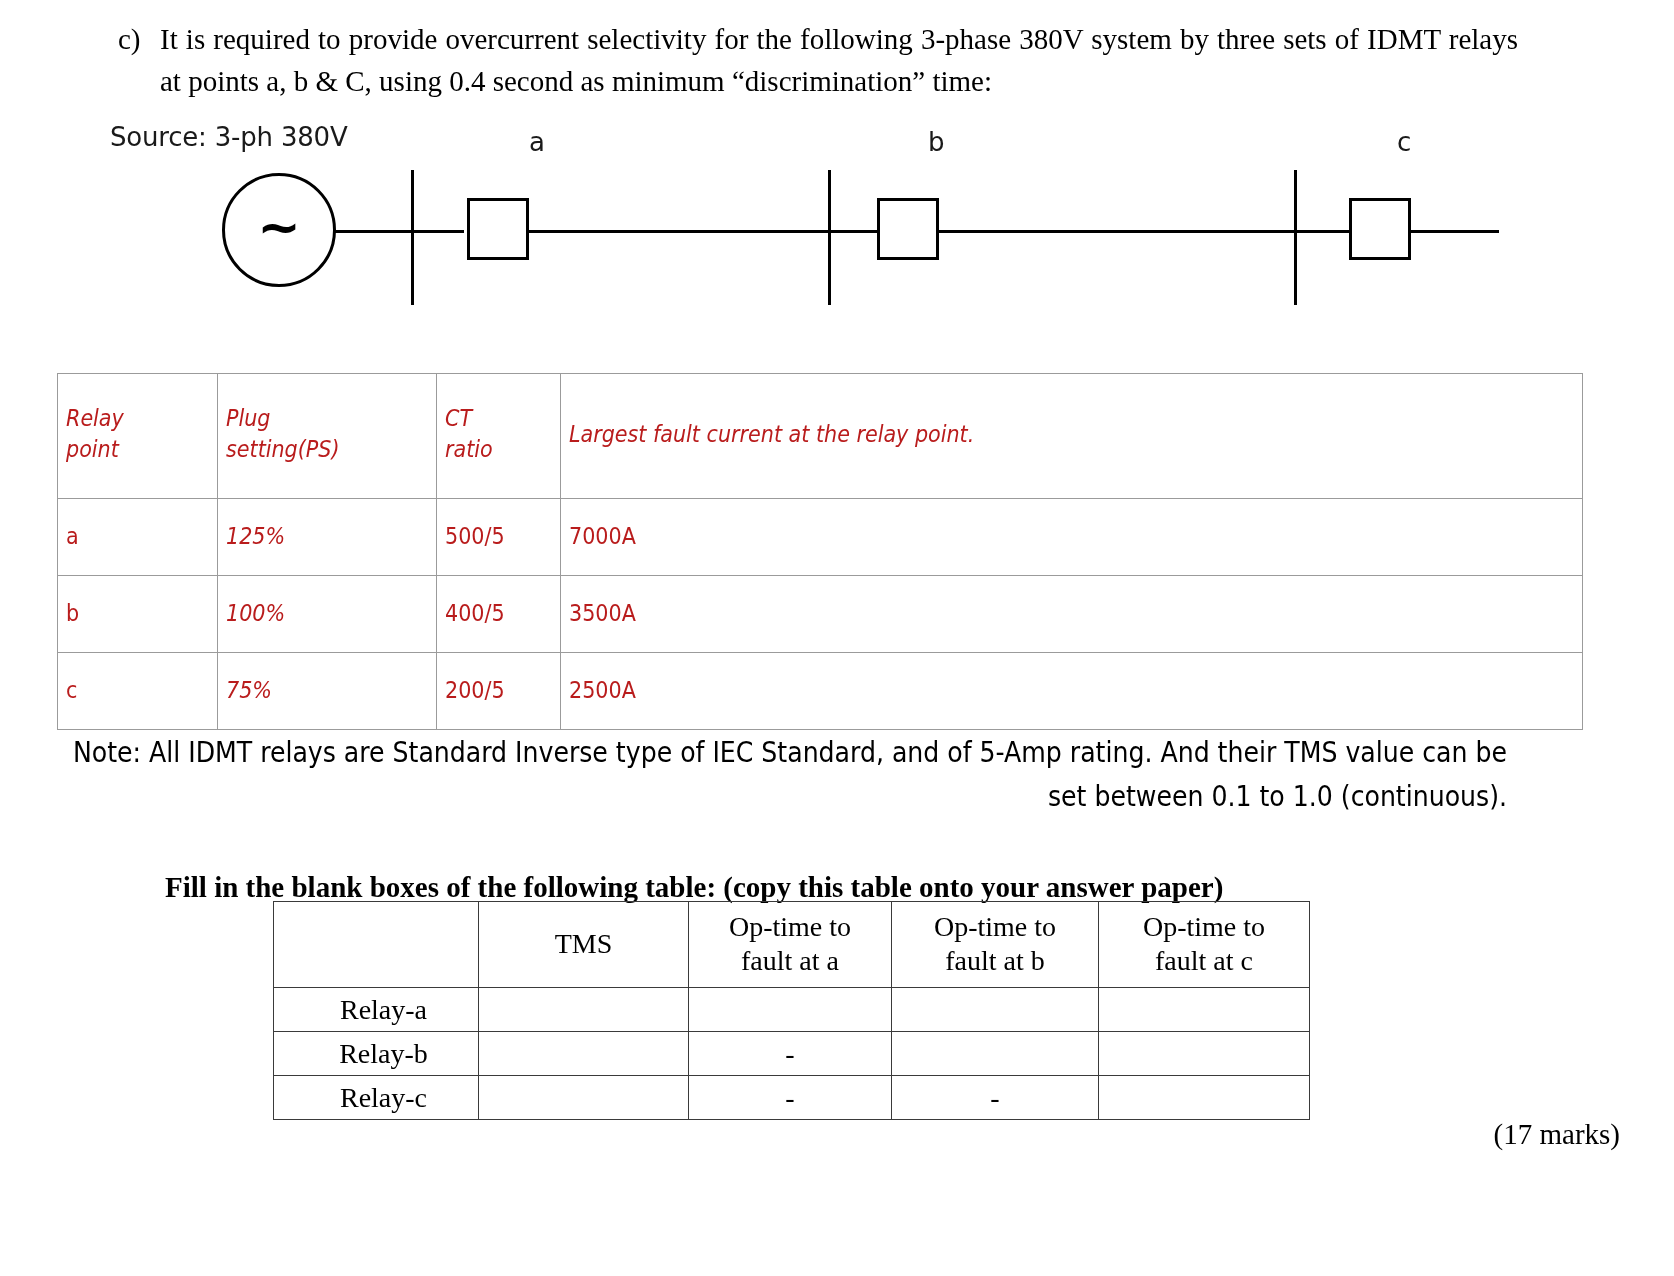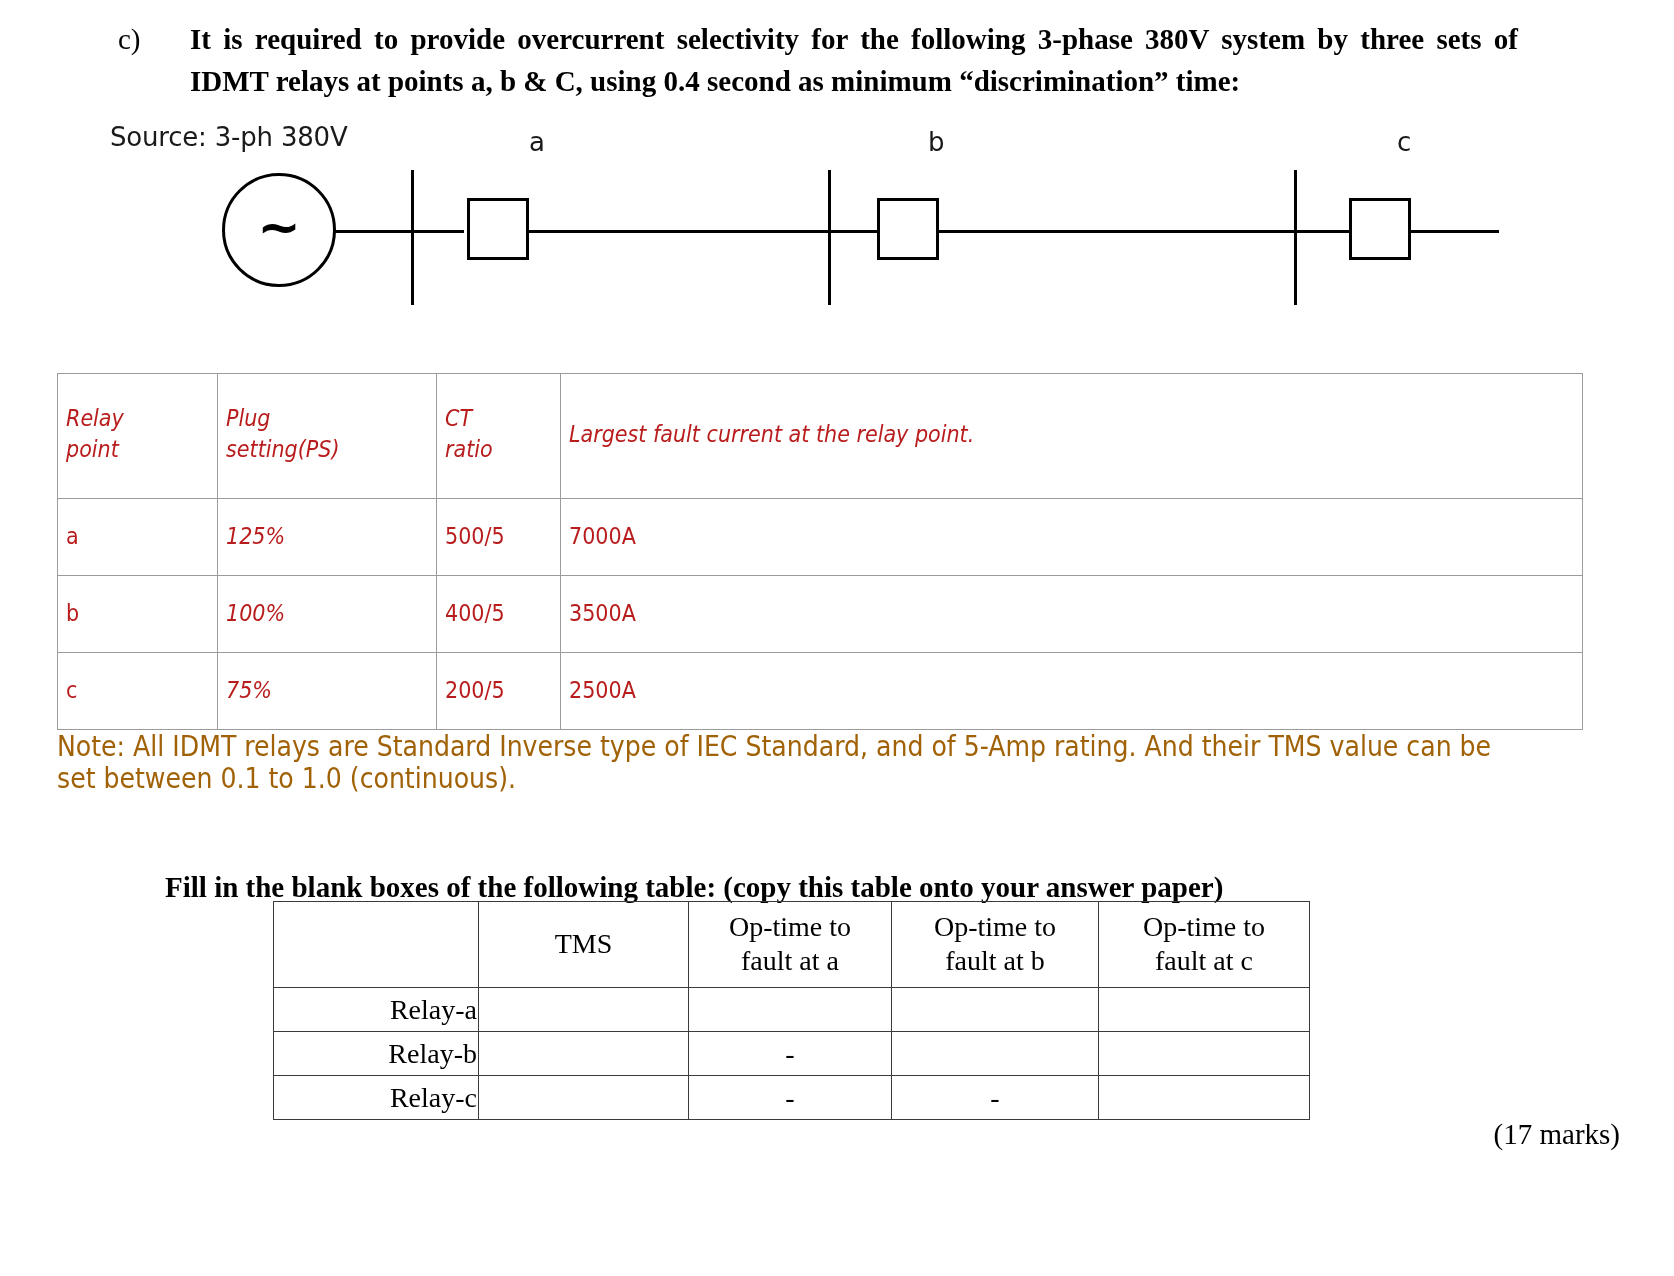--- a/index.html
+++ b/index.html
@@ -14,23 +14,22 @@
   .q-block{
     position:absolute;left:118px;top:18px;width:1400px;
     font-family:"Liberation Serif", serif;
     font-size:29px;line-height:42px;
   }
   .q-marker{
     position:absolute;left:0px;top:0px;width:48px;
     font-size:29px;
   }
   .q-text{
-    margin-left:72px;display:block;text-align:justify;
+    margin-left:42px;display:block;text-align:justify;
     text-justify:inter-word;
-    font-weight:bold;
   }
 
   
   .diagram{
     position:absolute;left:0px;top:120px;width:1674px;height:220px;
   }
   .src-label{
     position:absolute;left:110px;top:2px;
     font-family:"DejaVu Sans", sans-serif;
     font-size:26px;letter-spacing:-0.2px;color:#1a1a1a;
@@ -88,21 +87,21 @@
   }
   .tbl1 .c0{width:143px;}
   .tbl1 .c1{width:202px;font-style:italic;}
   .tbl1 .c2{width:107px;}
   .tbl1 .c3{width:1005px;}
 
   
   .note{
     position:absolute;left:57px;top:731px;width:1450px;
     font-family:"DejaVu Sans Condensed","DejaVu Sans", sans-serif;
-    font-size:28px;line-height:32px;color:#a16207;
+    font-size:28px;line-height:44px;color:#000000;text-align:right;
   }
 
   
   .fill-head{
     position:absolute;left:165px;top:862px;width:1340px;
     font-family:"Liberation Serif", serif;
     font-size:29px;line-height:34px;margin-top:8px;
   }
   .fill-head b{font-weight:bold;}
   .fill-head .reg{font-weight:bold;}
@@ -118,21 +117,21 @@
     font-size:28px;
     text-align:center;
     vertical-align:middle;
     height:41px;
     color:#000;
   }
   .tbl2 .hdr td{
     height:82px;line-height:34px;padding-bottom:2px;
   }
   .tbl2 .rowlabel{
-    text-align:right;padding-left:16px;
+    text-align:center;padding-left:16px;
   }
   .tbl2 .k0{width:202px;}
   .tbl2 .k1{width:207px;}
   .tbl2 .k2{width:200px;}
   .tbl2 .k3{width:204px;}
   .tbl2 .k4{width:208px;}
 
   
   .marks{
     position:absolute;right:54px;top:1118px;

